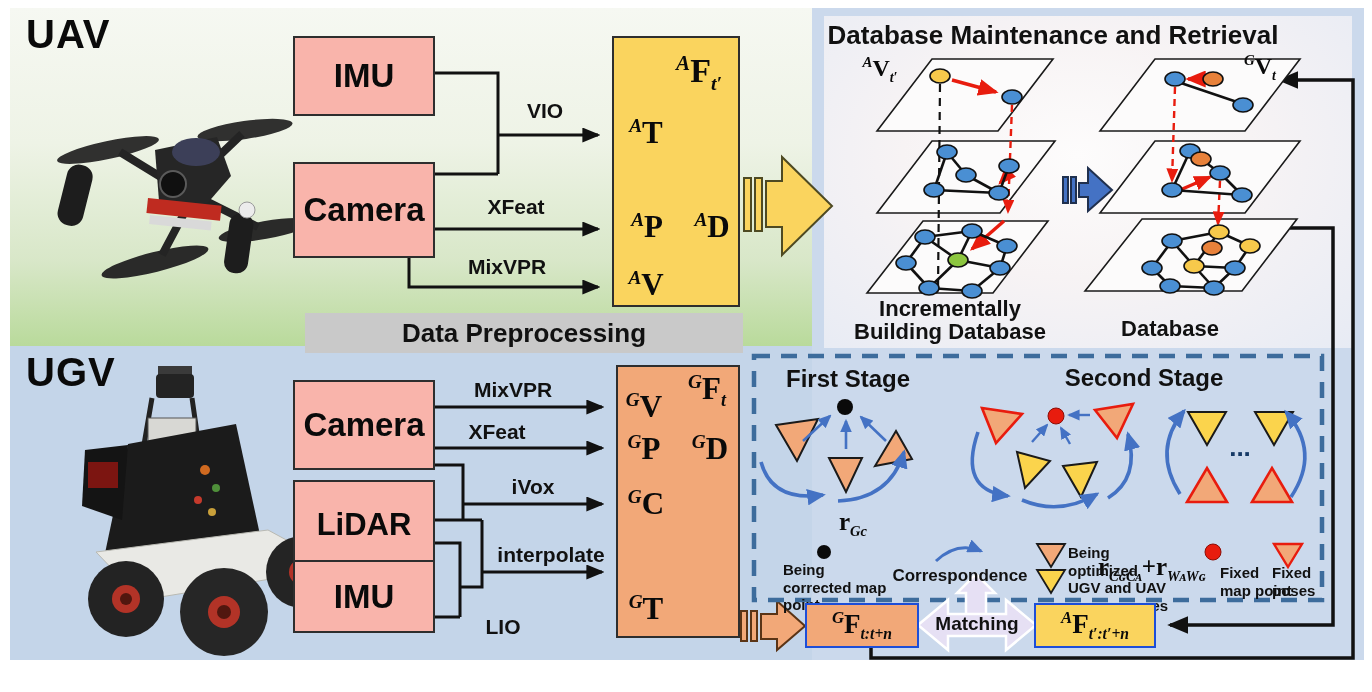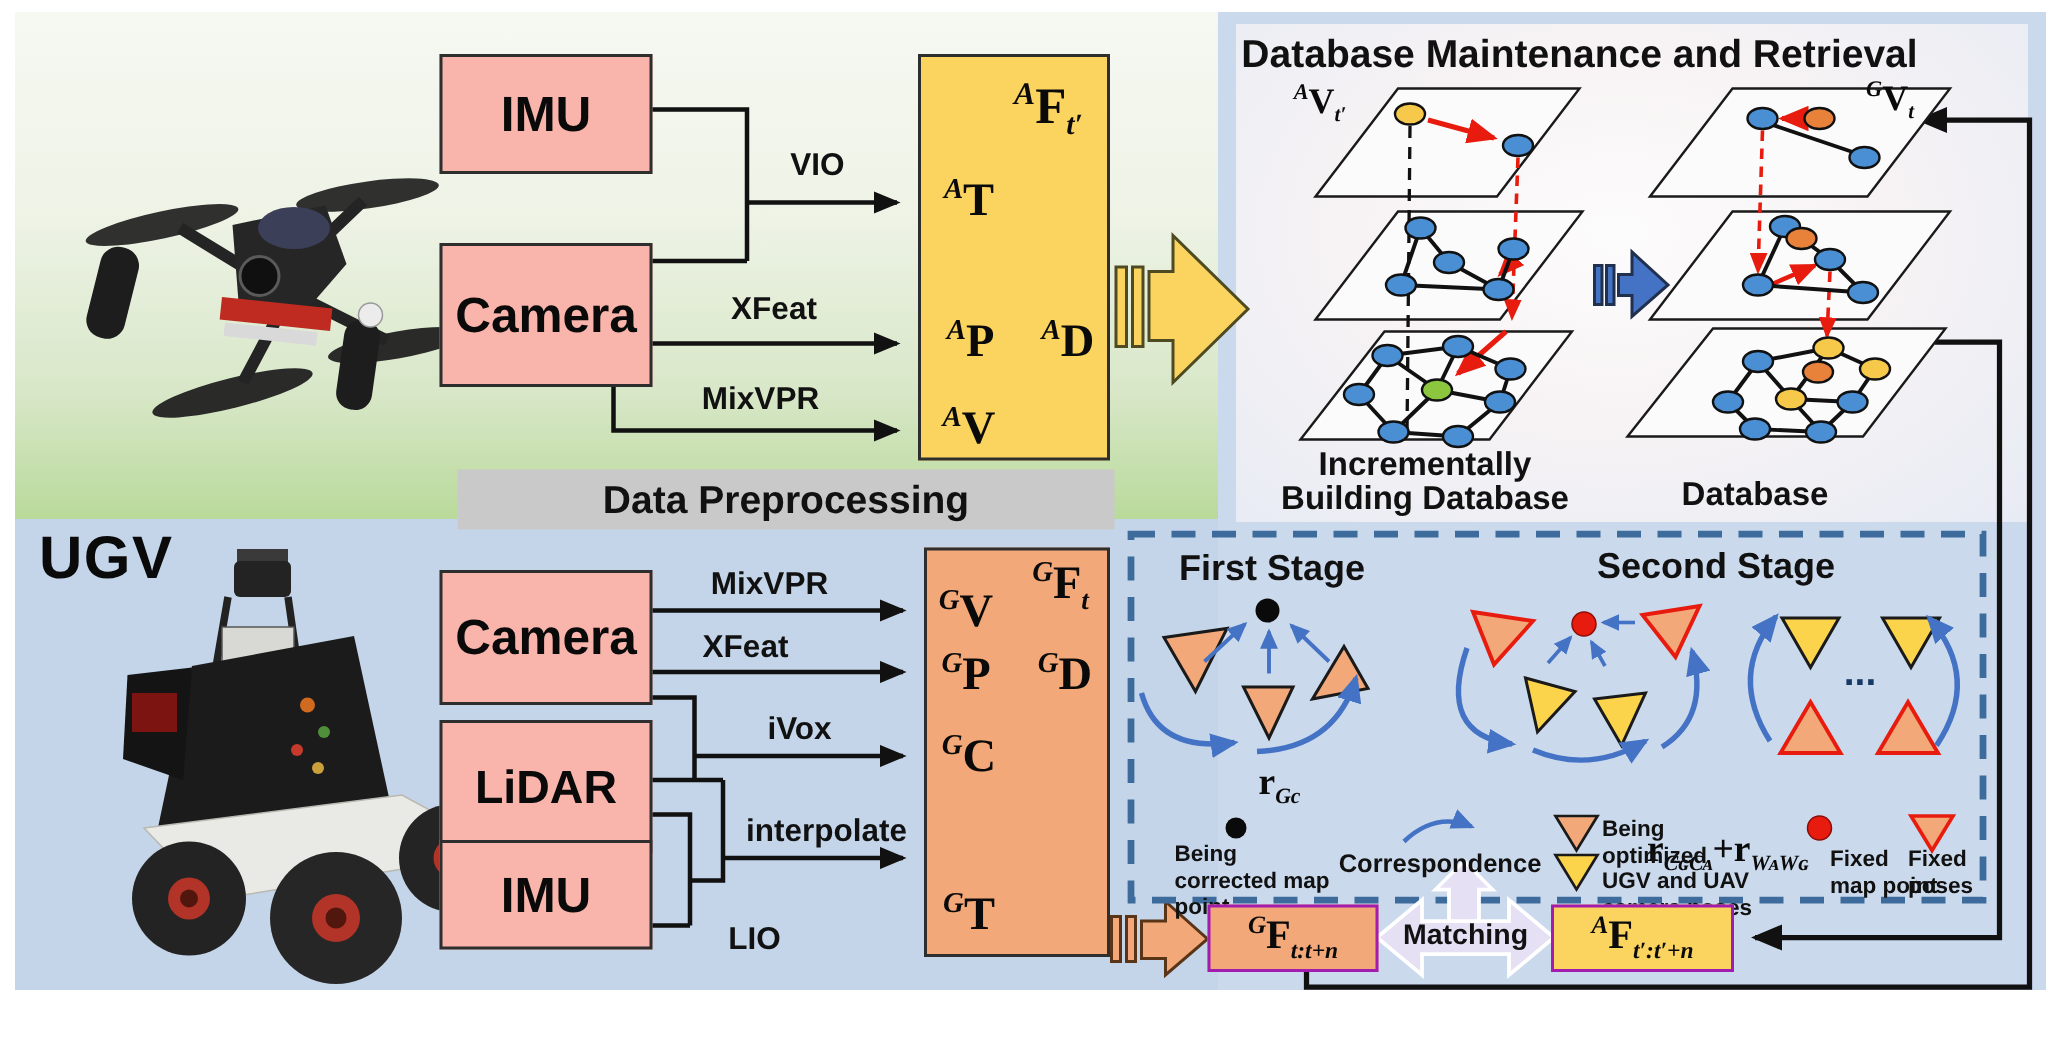--- a/index.html
+++ b/index.html
@@ -24,21 +24,21 @@
   #uav-feature-box{left:612px;top:36px;width:128px;height:271px;background:#fad45e;}
   #ugv-feature-box{left:616px;top:365px;width:124px;height:273px;background:#f2a878;}
   .m{position:absolute;font-family:"Liberation Serif",serif;font-weight:bold;color:#0a0a0a;
      transform:translate(-50%,-50%);white-space:nowrap;}
   .m sup{font-style:italic;font-size:62%;}
   .m sub{font-style:italic;font-size:58%;}
   .m .plus{font-weight:bold;}
   .m-inline{position:static;transform:none;font-family:"Liberation Serif",serif;font-weight:bold;color:#0a0a0a;white-space:nowrap;}
   .m-inline sup{font-style:italic;font-size:62%;}
   .m-inline sub{font-style:italic;font-size:58%;}
-  .winbox{position:absolute;border:2px solid #a21caf;display:flex;align-items:center;justify-content:center;
+  .winbox{position:absolute;border:2px solid #1d4ed8;display:flex;align-items:center;justify-content:center;
           box-sizing:border-box;font-size:27px;}
   .legend-text{position:absolute;font-weight:bold;color:#111;font-size:15px;line-height:1.18;}
   svg{position:absolute;left:0;top:0;pointer-events:none;}
 </style>
 </head>
 <body>
 
 <div id="canvas">
 
   <div id="uav-panel" class="panel"></div>
@@ -80,20 +80,21 @@
         <circle cx="126" cy="599" r="6" fill="#51170f"></circle>
       <circle cx="224" cy="612" r="44" fill="#262626"></circle>
         <circle cx="224" cy="612" r="16" fill="#b23327"></circle>
         <circle cx="224" cy="612" r="7" fill="#51170f"></circle>
       <circle cx="302" cy="572" r="36" fill="#242424"></circle>
         <circle cx="302" cy="572" r="13" fill="#b23327"></circle>
         <circle cx="302" cy="572" r="6" fill="#51170f"></circle>
     </g>
   </svg>
 
+  <div class="section-lbl" style="left:26px;top:12px;">UAV</div>
   <div class="section-lbl" style="left:26px;top:350px;">UGV</div>
 
   <div class="box pink" style="left:293px;top:36px;width:142px;height:80px;">
     <span>IMU</span>
     </div>
   <div class="box pink" style="left:293px;top:162px;width:142px;height:96px;">
     <span>Camera</span>
     </div>
 
   <div class="box pink" style="left:293px;top:380px;width:142px;height:90px;">

